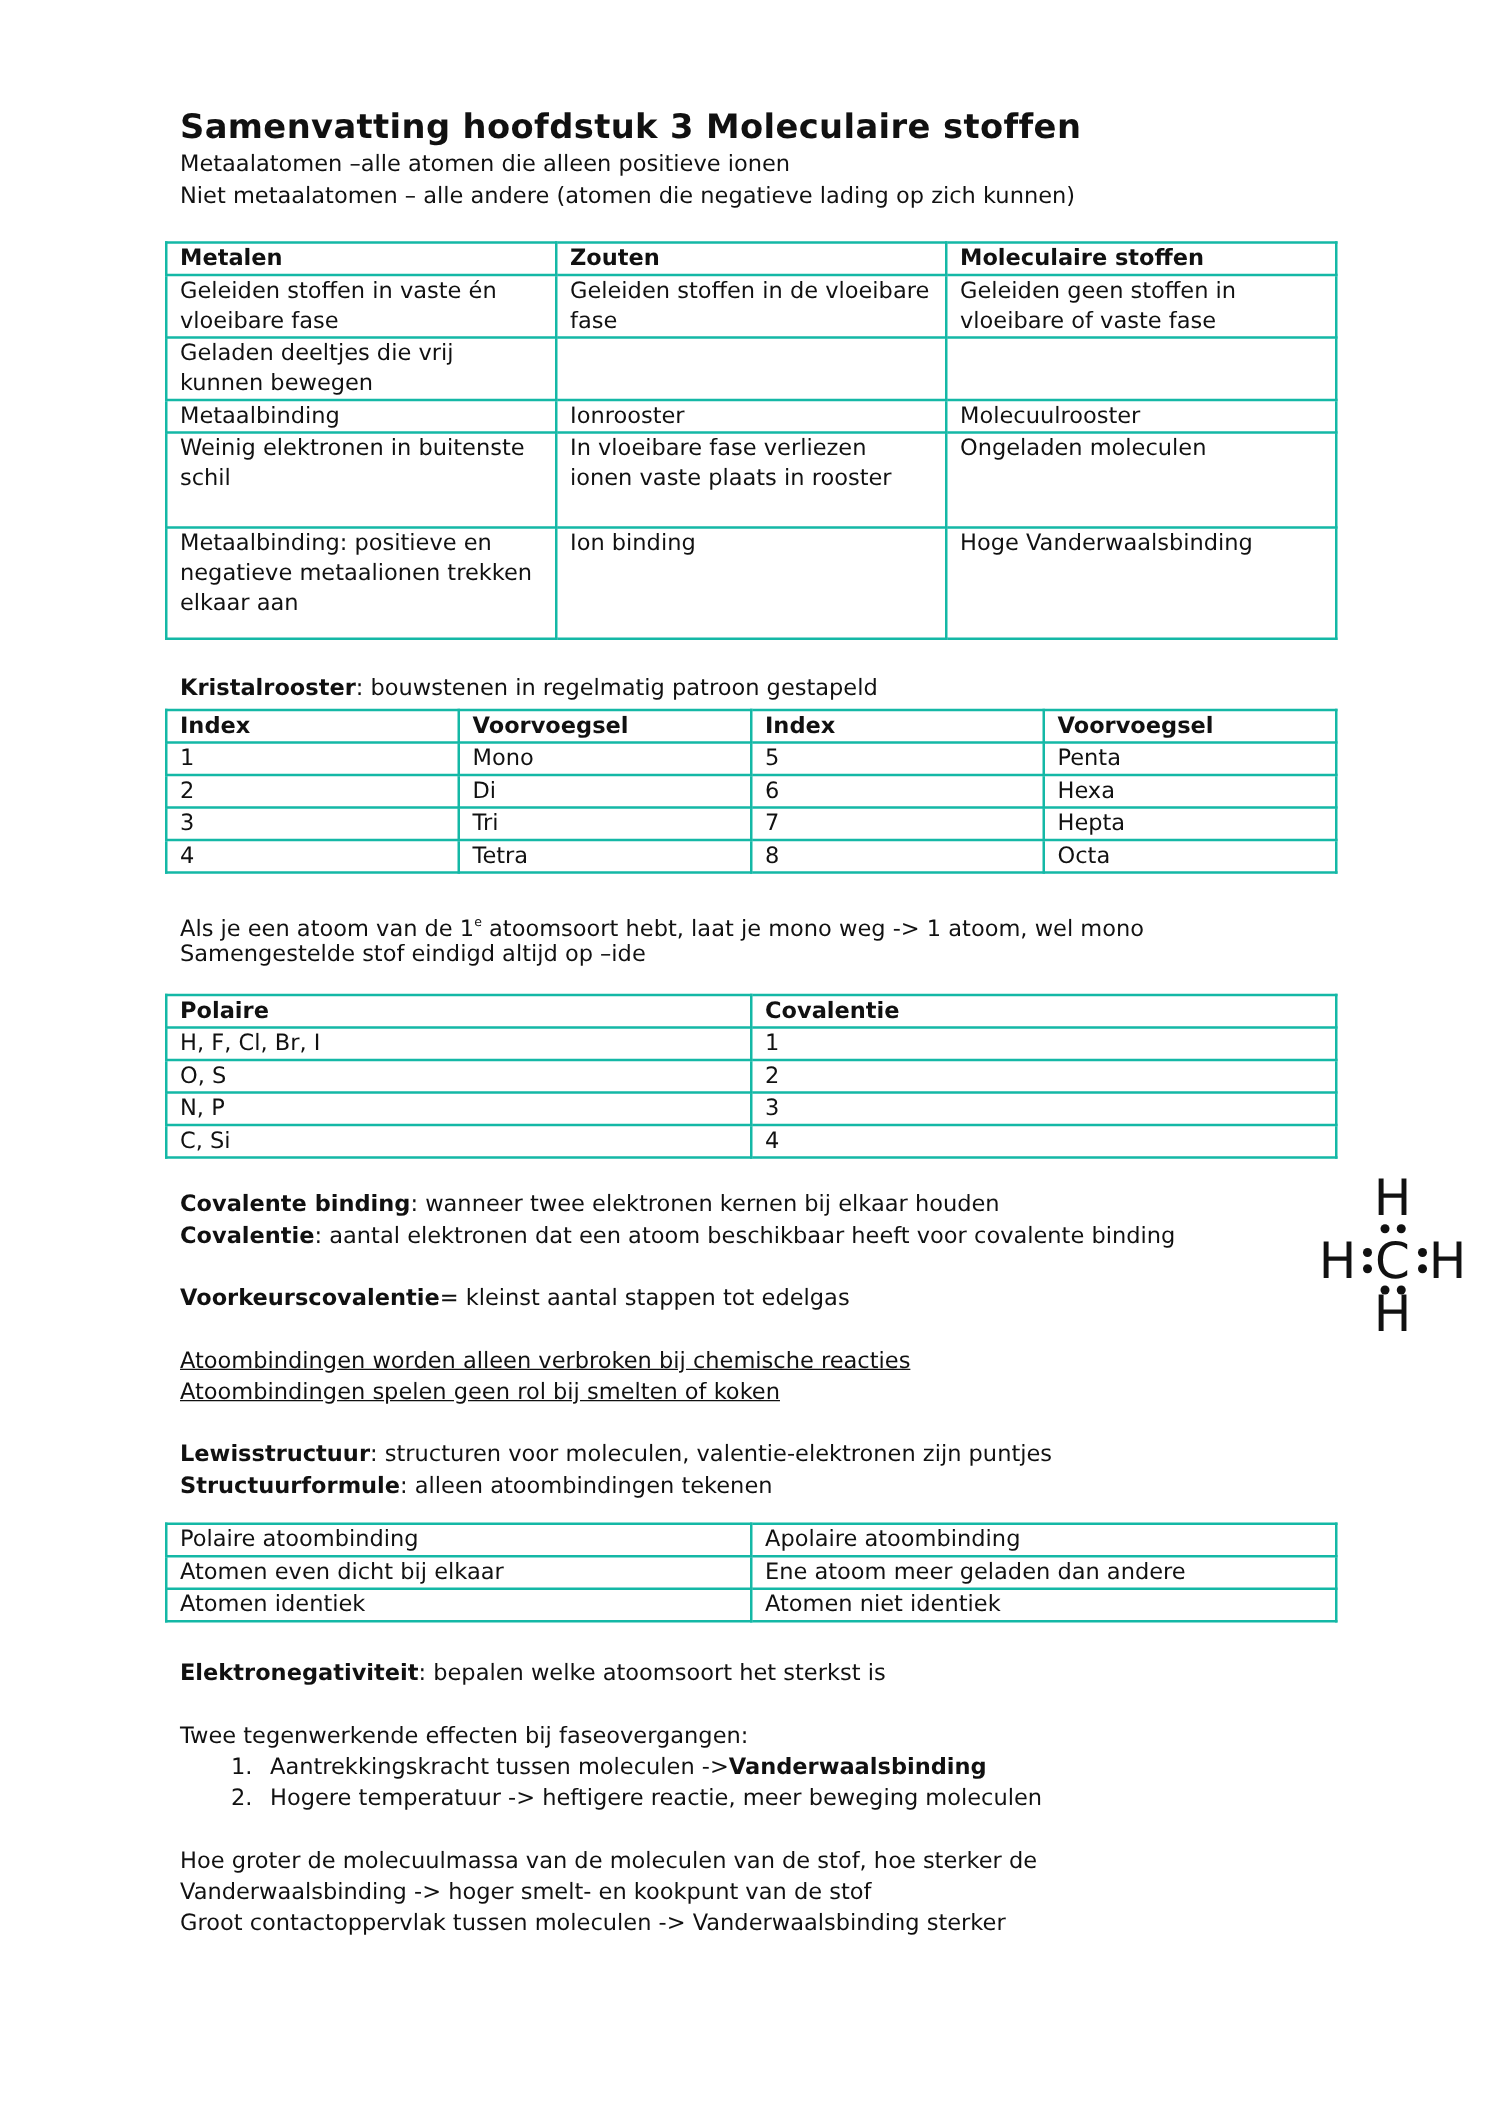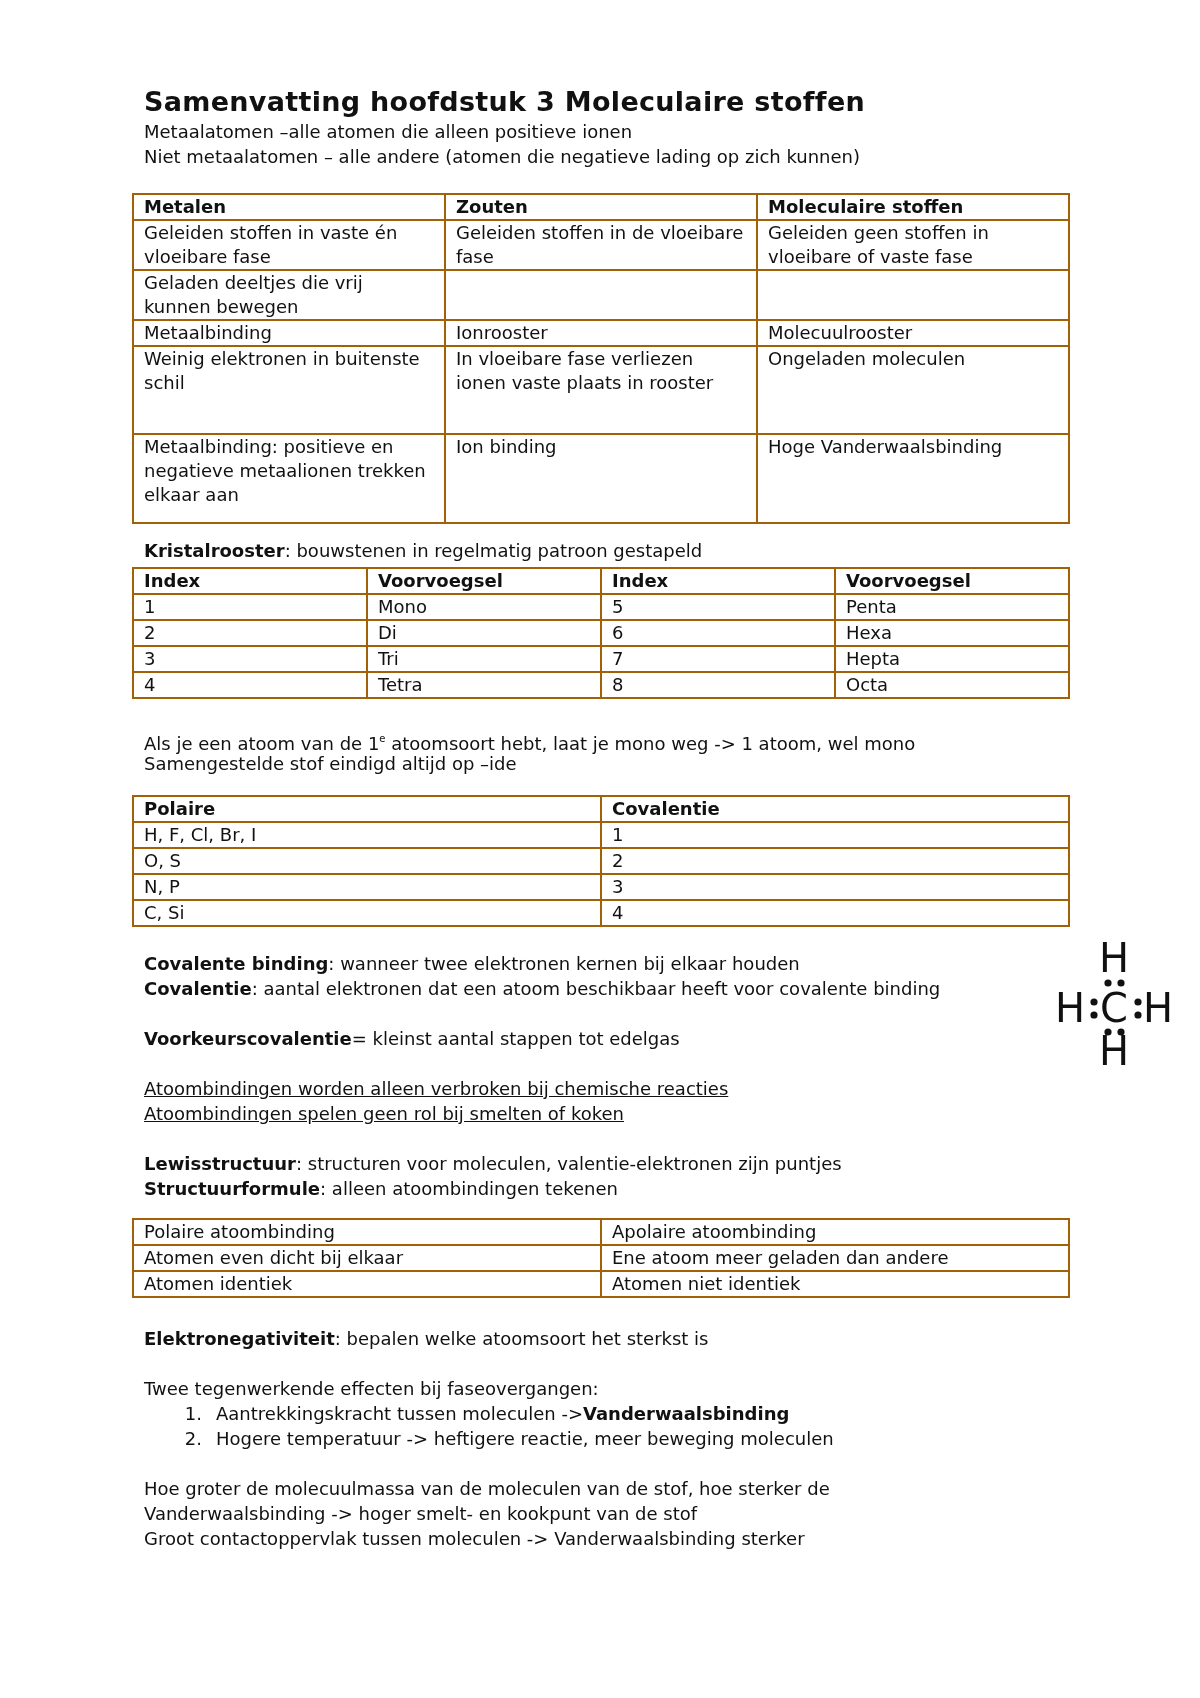--- a/index.html
+++ b/index.html
@@ -4,21 +4,21 @@
 <style>
   html, body { margin: 0; padding: 0; background: #ffffff; }
   body { width: 1200px; height: 1698px; position: relative; overflow: hidden;
          font-family: "DejaVu Sans", sans-serif; color: #111; }
   .abs { position: absolute; }
   .title { left: 144px; top: 86px; font-size: 27px; font-weight: bold; letter-spacing: 0.3px; white-space: nowrap; text-align: right; }
   .line { left: 144px; font-size: 18px; line-height: 25px; white-space: nowrap; }
   .line b { font-weight: bold; }
   .u { text-decoration: underline; }
   table.doc { position: absolute; left: 132px; width: 936px; border-collapse: collapse; table-layout: fixed; font-size: 18px; }
-  table.doc td { border: 2px solid #a16207; padding: 0 10px; vertical-align: top; line-height: 24px; }
+  table.doc td { border: 2px solid #14b8a6; padding: 0 10px; vertical-align: top; line-height: 24px; }
   table.doc tr.hd td { font-weight: bold; }
   table.t1 td { padding-top: 0; }
   sup { font-size: 10px; vertical-align: 8px; }
   .list { left: 144px; font-size: 18px; line-height: 25px; }
   .list .li { display: flex; white-space: nowrap; }
   .list .num { width: 72px; text-align: right; padding-right: 14px; box-sizing: border-box; }
   .lewis { left: 1050px; top: 940px; width: 130px; height: 130px; }
 </style>
 </head>
 <body>
@@ -47,21 +47,21 @@
   <tr style="height:50px">
     <td>Geladen deeltjes die vrij kunnen bewegen</td>
     <td></td>
     <td></td>
   </tr>
   <tr>
     <td>Metaalbinding</td>
     <td>Ionrooster</td>
     <td>Molecuulrooster</td>
   </tr>
-  <tr style="height:88px">
+  <tr style="height:76px">
     <td>Weinig elektronen in buitenste schil</td>
     <td>In vloeibare fase verliezen ionen vaste plaats in rooster</td>
     <td>Ongeladen moleculen</td>
   </tr>
   <tr style="height:89px">
     <td>Metaalbinding: positieve en negatieve metaalionen trekken elkaar aan</td>
     <td>Ion binding</td>
     <td>Hoge Vanderwaalsbinding</td>
   </tr>
 </tbody>

